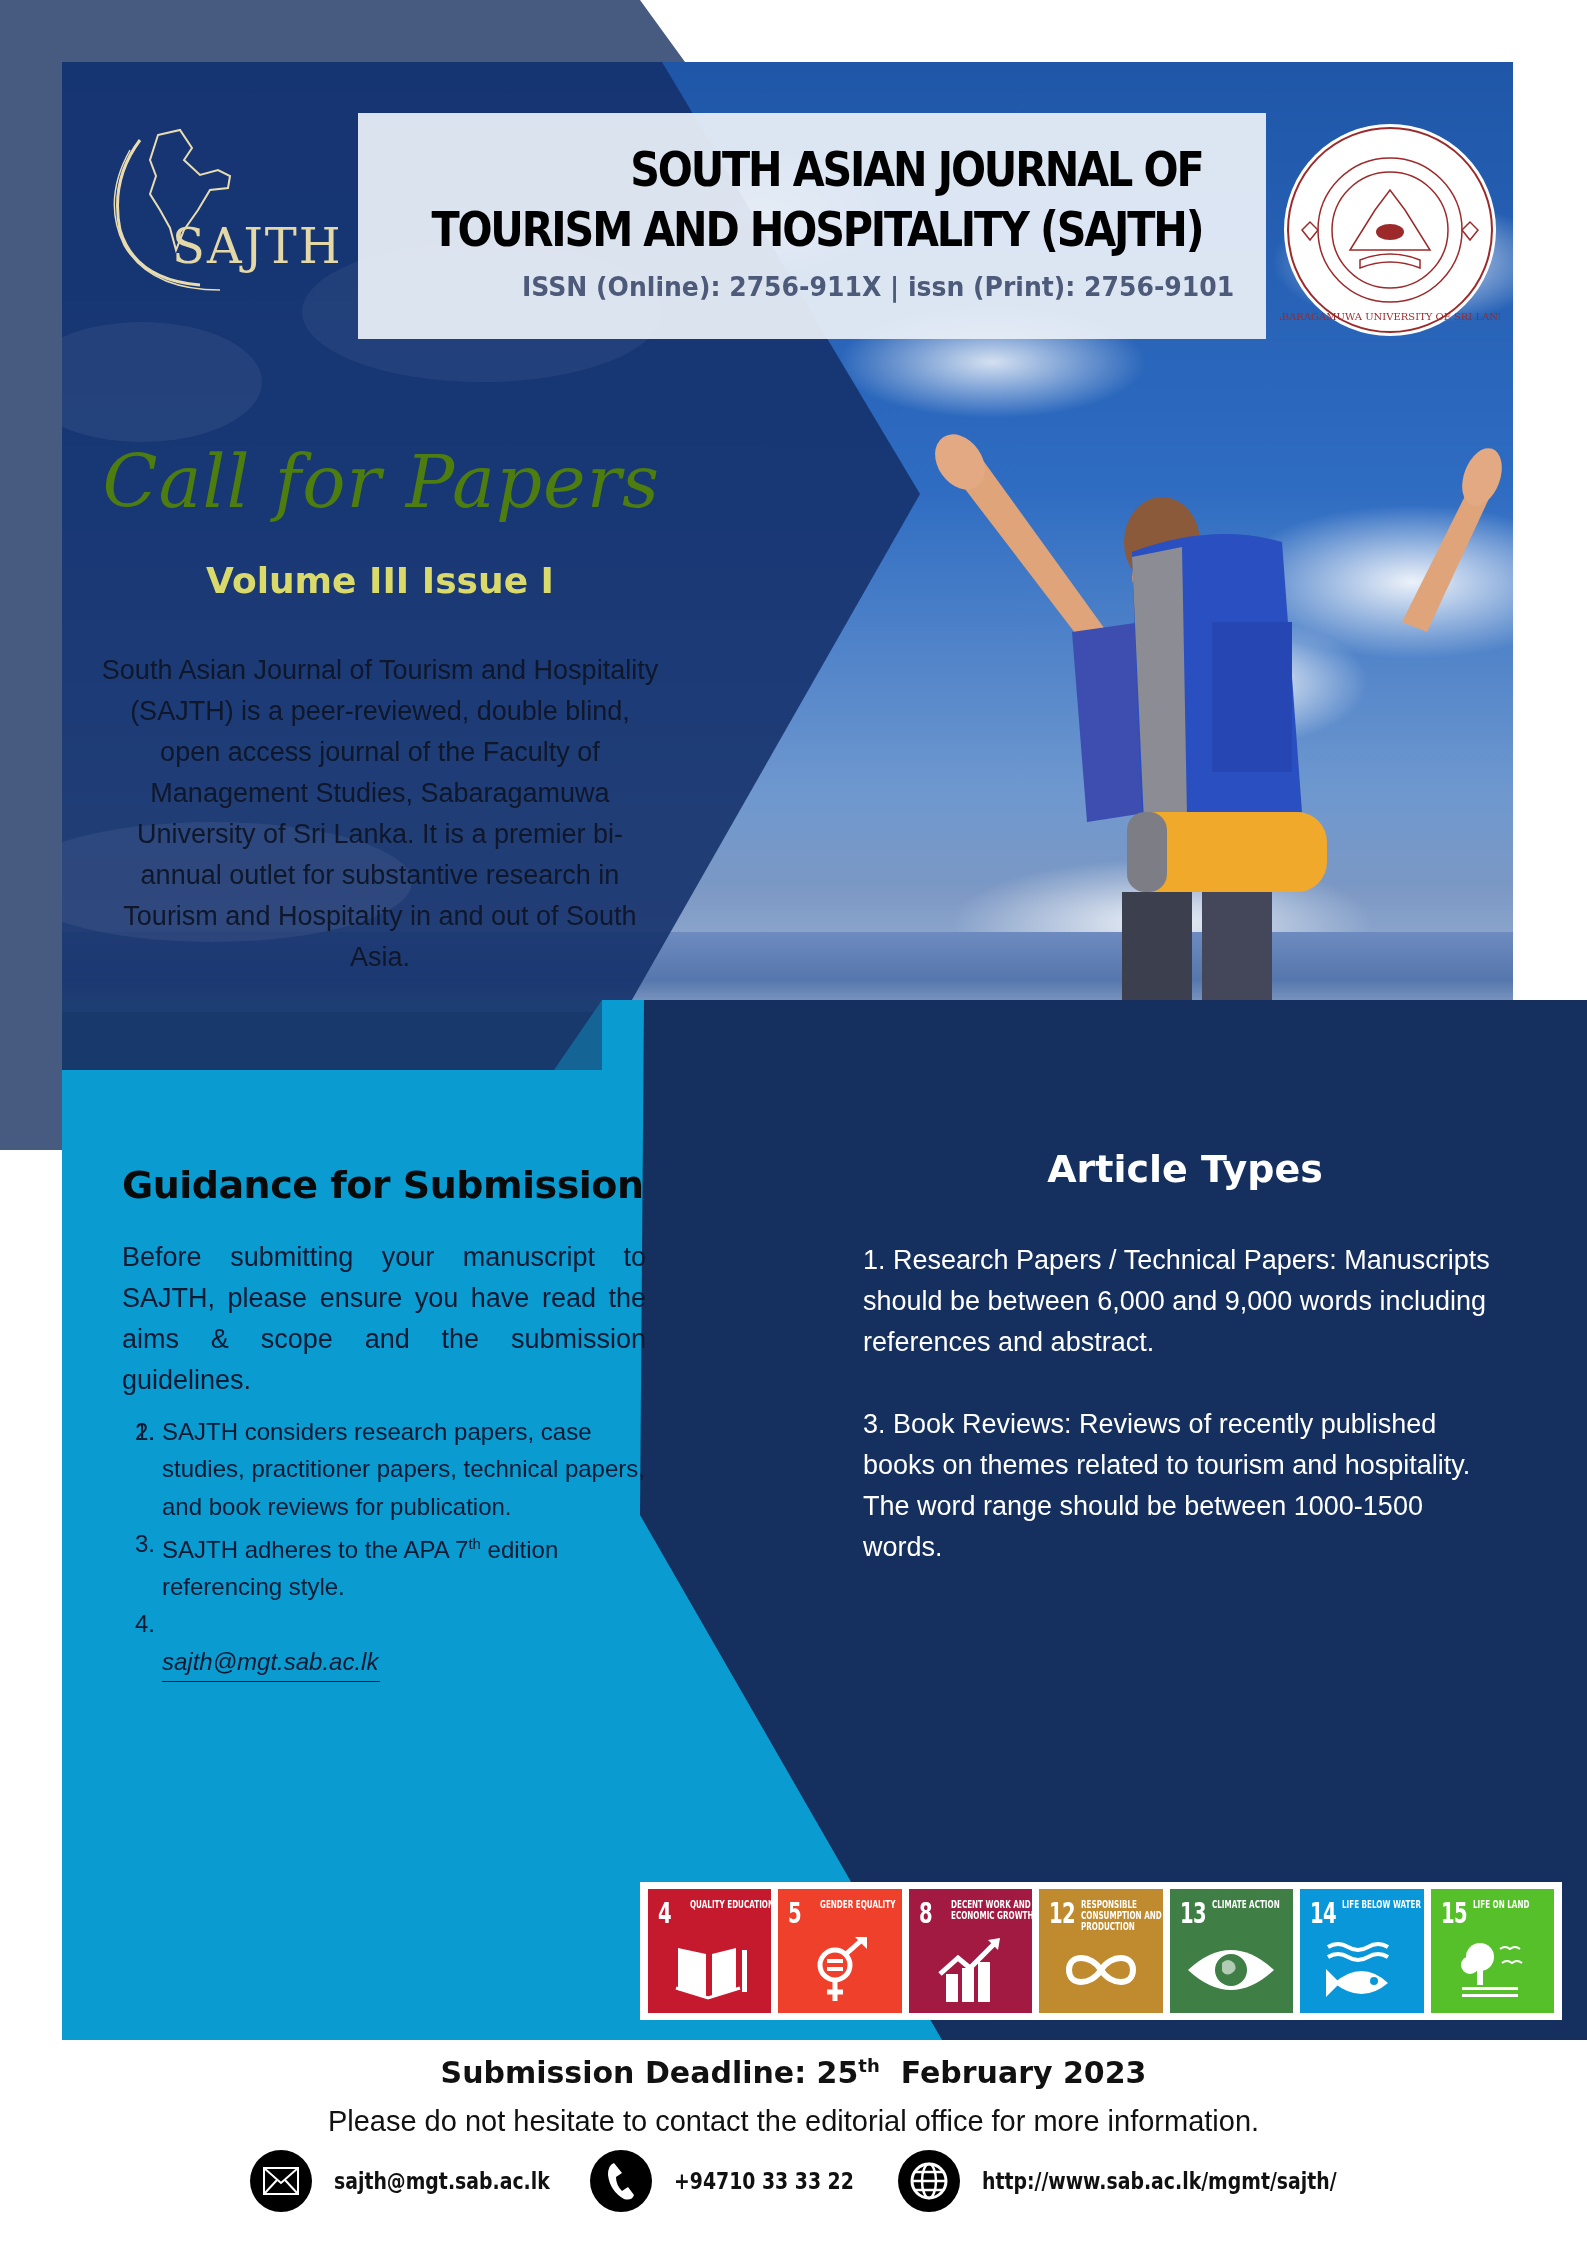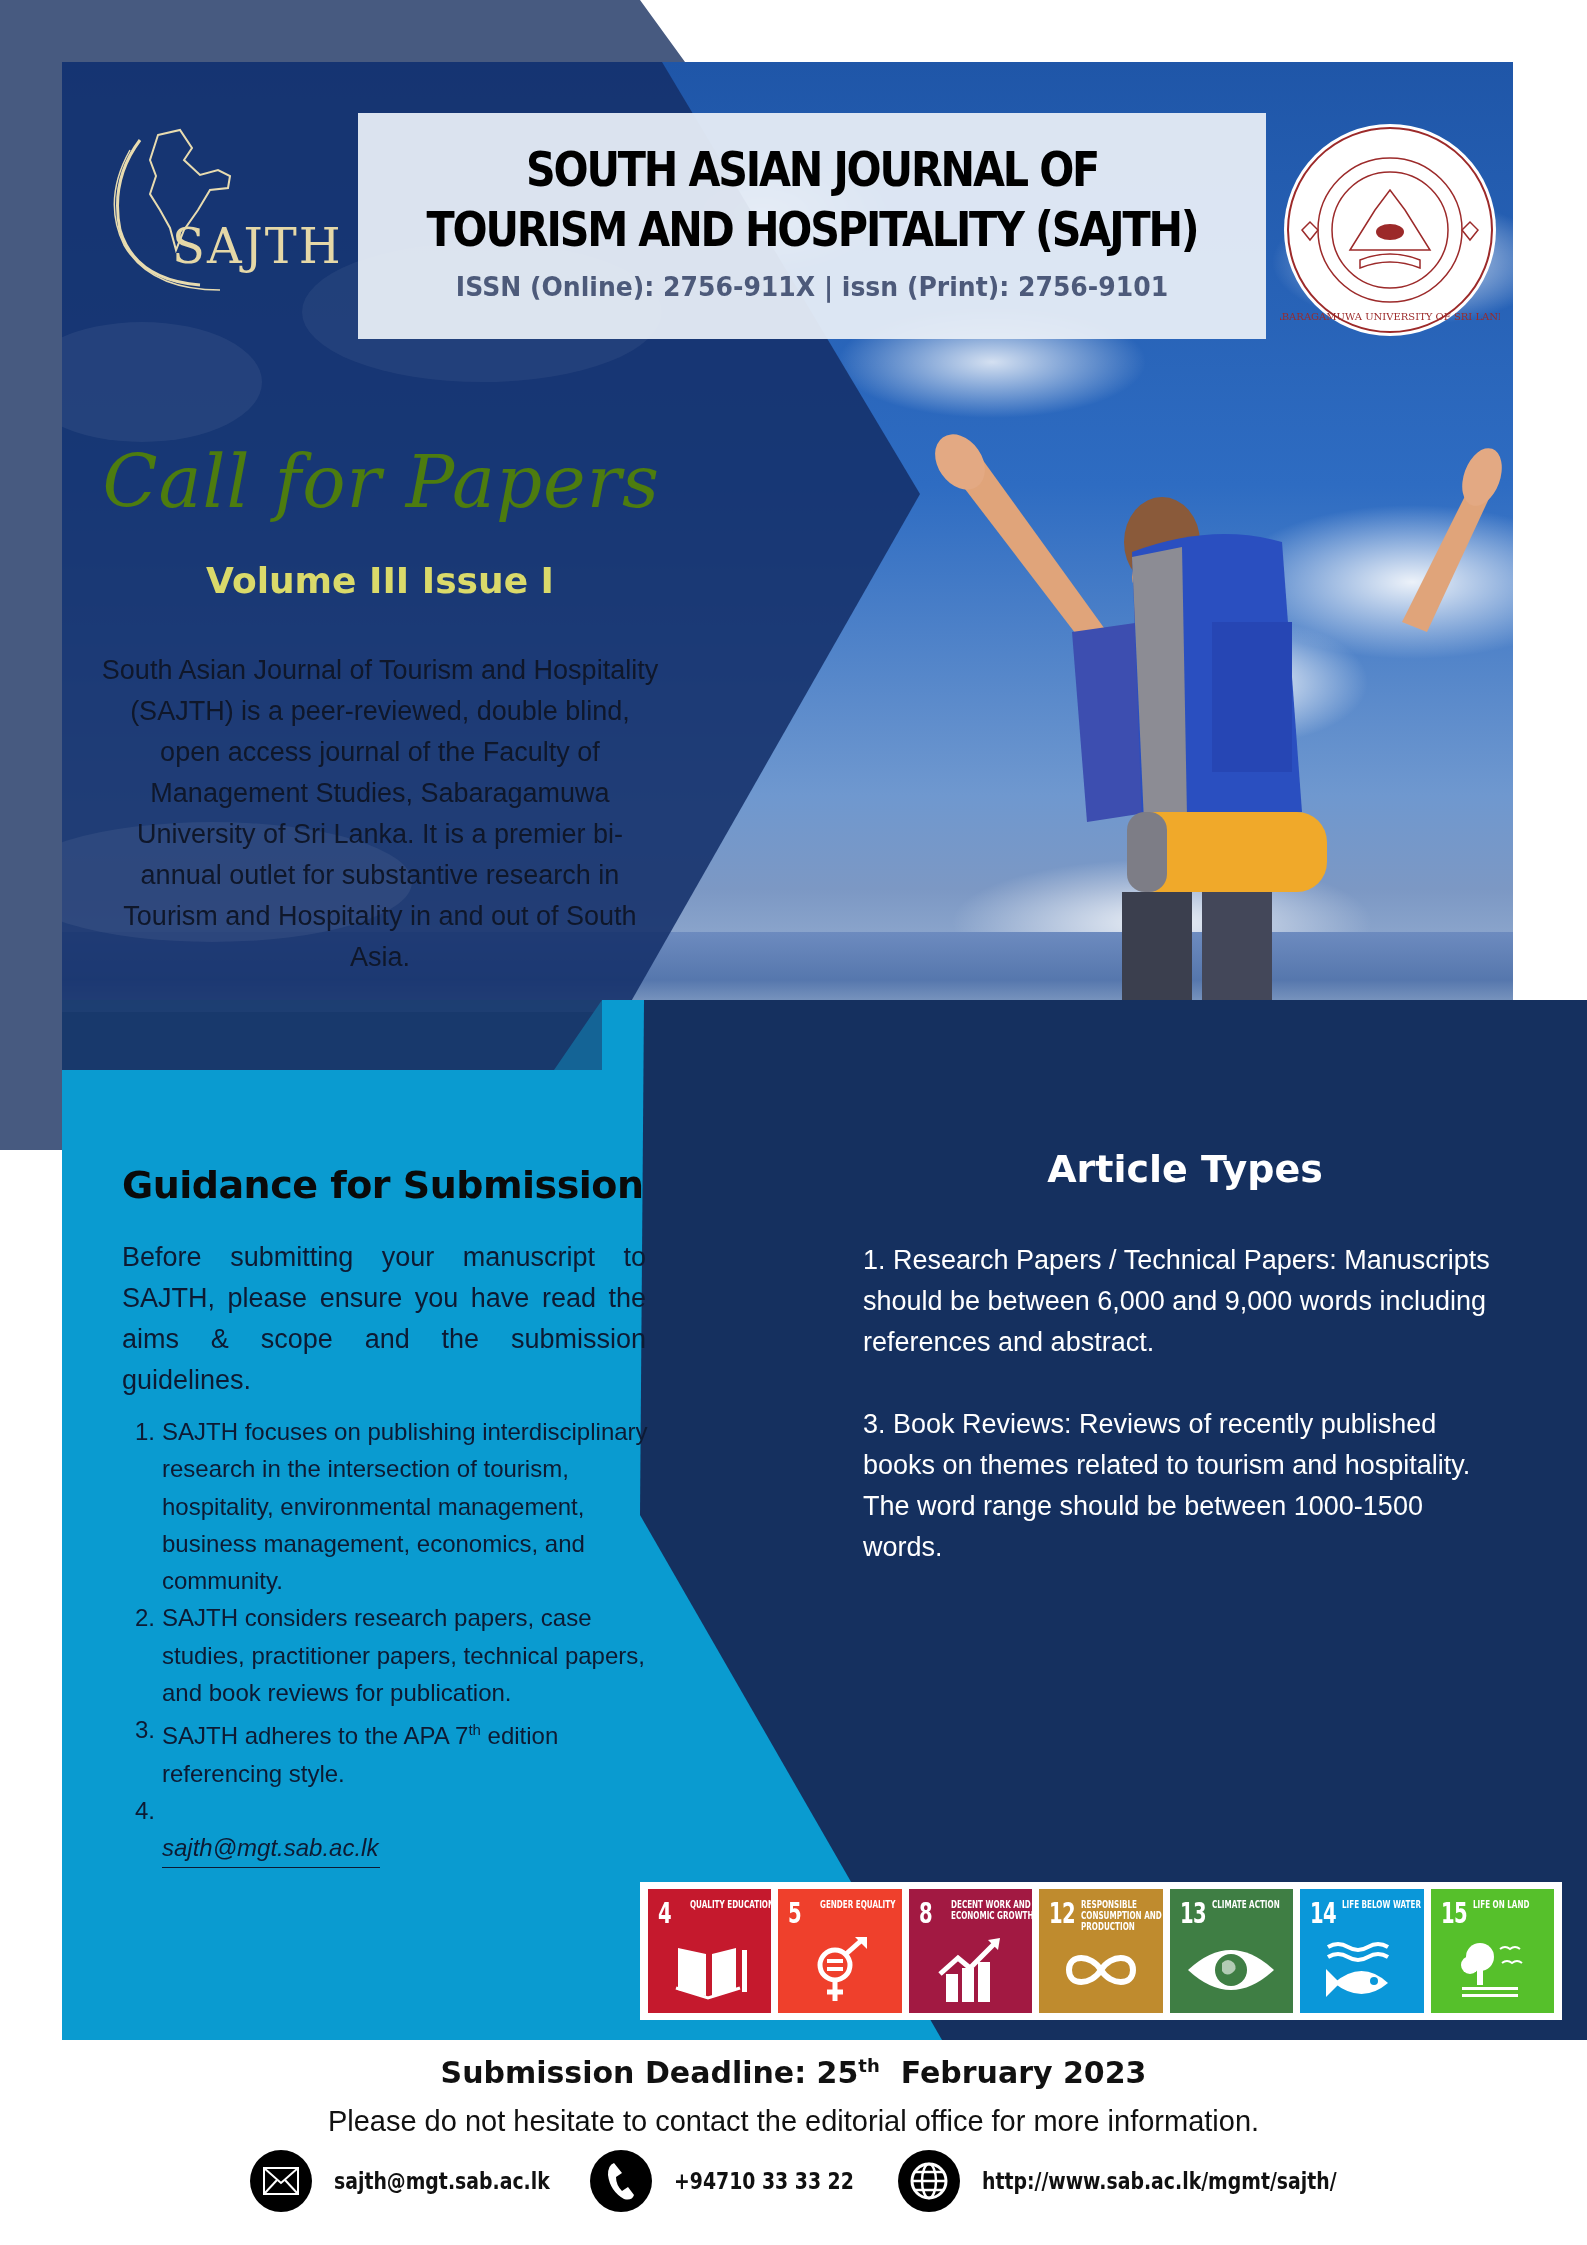--- a/index.html
+++ b/index.html
@@ -30,21 +30,21 @@
 
   .overlay-dark { position: absolute; left: 0; top: 0; }
 
   
   .figure { position: absolute; }
 
   
   #title-box {
     left: 358px; top: 113px; width: 908px; height: 226px;
     background: rgba(232,238,246,0.94);
-    text-align: center; padding-top: 26px;
+    text-align: right; padding-top: 26px;
   }
   #title-line1, #title-line2 {
     font-family: "DejaVu Sans", sans-serif; font-weight: bold;
     font-size: 48px; line-height: 60px; color: #000;
     letter-spacing: -2.5px; transform: scaleX(0.86); white-space: nowrap;
   }
   #issn-line {
     font-family: "DejaVu Sans", sans-serif; font-weight: bold;
     font-size: 27px; color: #4d5a7a; margin-top: 12px;
     transform: scaleX(0.93); white-space: nowrap;
@@ -231,21 +231,20 @@
 
 <div id="cfp-title" class="abs">Call for Papers</div>
 <div id="cfp-volume" class="abs">Volume III  Issue I</div>
 <div id="cfp-desc" class="abs">South Asian Journal of Tourism and Hospitality (SAJTH) is a peer-reviewed, double blind, open access journal of the Faculty of Management Studies, Sabaragamuwa University of Sri Lanka. It is a premier bi-annual outlet for substantive research in Tourism and Hospitality in and out of South Asia.</div>
 
 <div id="guidance-title" class="abs">Guidance for Submission</div>
 <div id="guidance-intro" class="abs">Before submitting your manuscript to SAJTH, please ensure you have read the aims &amp; scope and the submission guidelines.</div>
 <ol id="guidance-list" class="abs">
   <li>
     <span class="num">1.</span>
-    <span>SAJTH focuses on publishing interdisciplinary research in the intersection of tourism, hospitality, environmental management, business management, economics, and community.</span>
   </li>
   <li>
     <span class="num">2.</span>
     <span>SAJTH considers research papers, case studies, practitioner papers, technical papers, and book reviews for publication.</span>
   </li>
   <li>
     <span class="num">3.</span>
     <span>SAJTH adheres to the APA 7</span><sup>th</sup><span> edition referencing style.</span>
   </li>
   <li>

